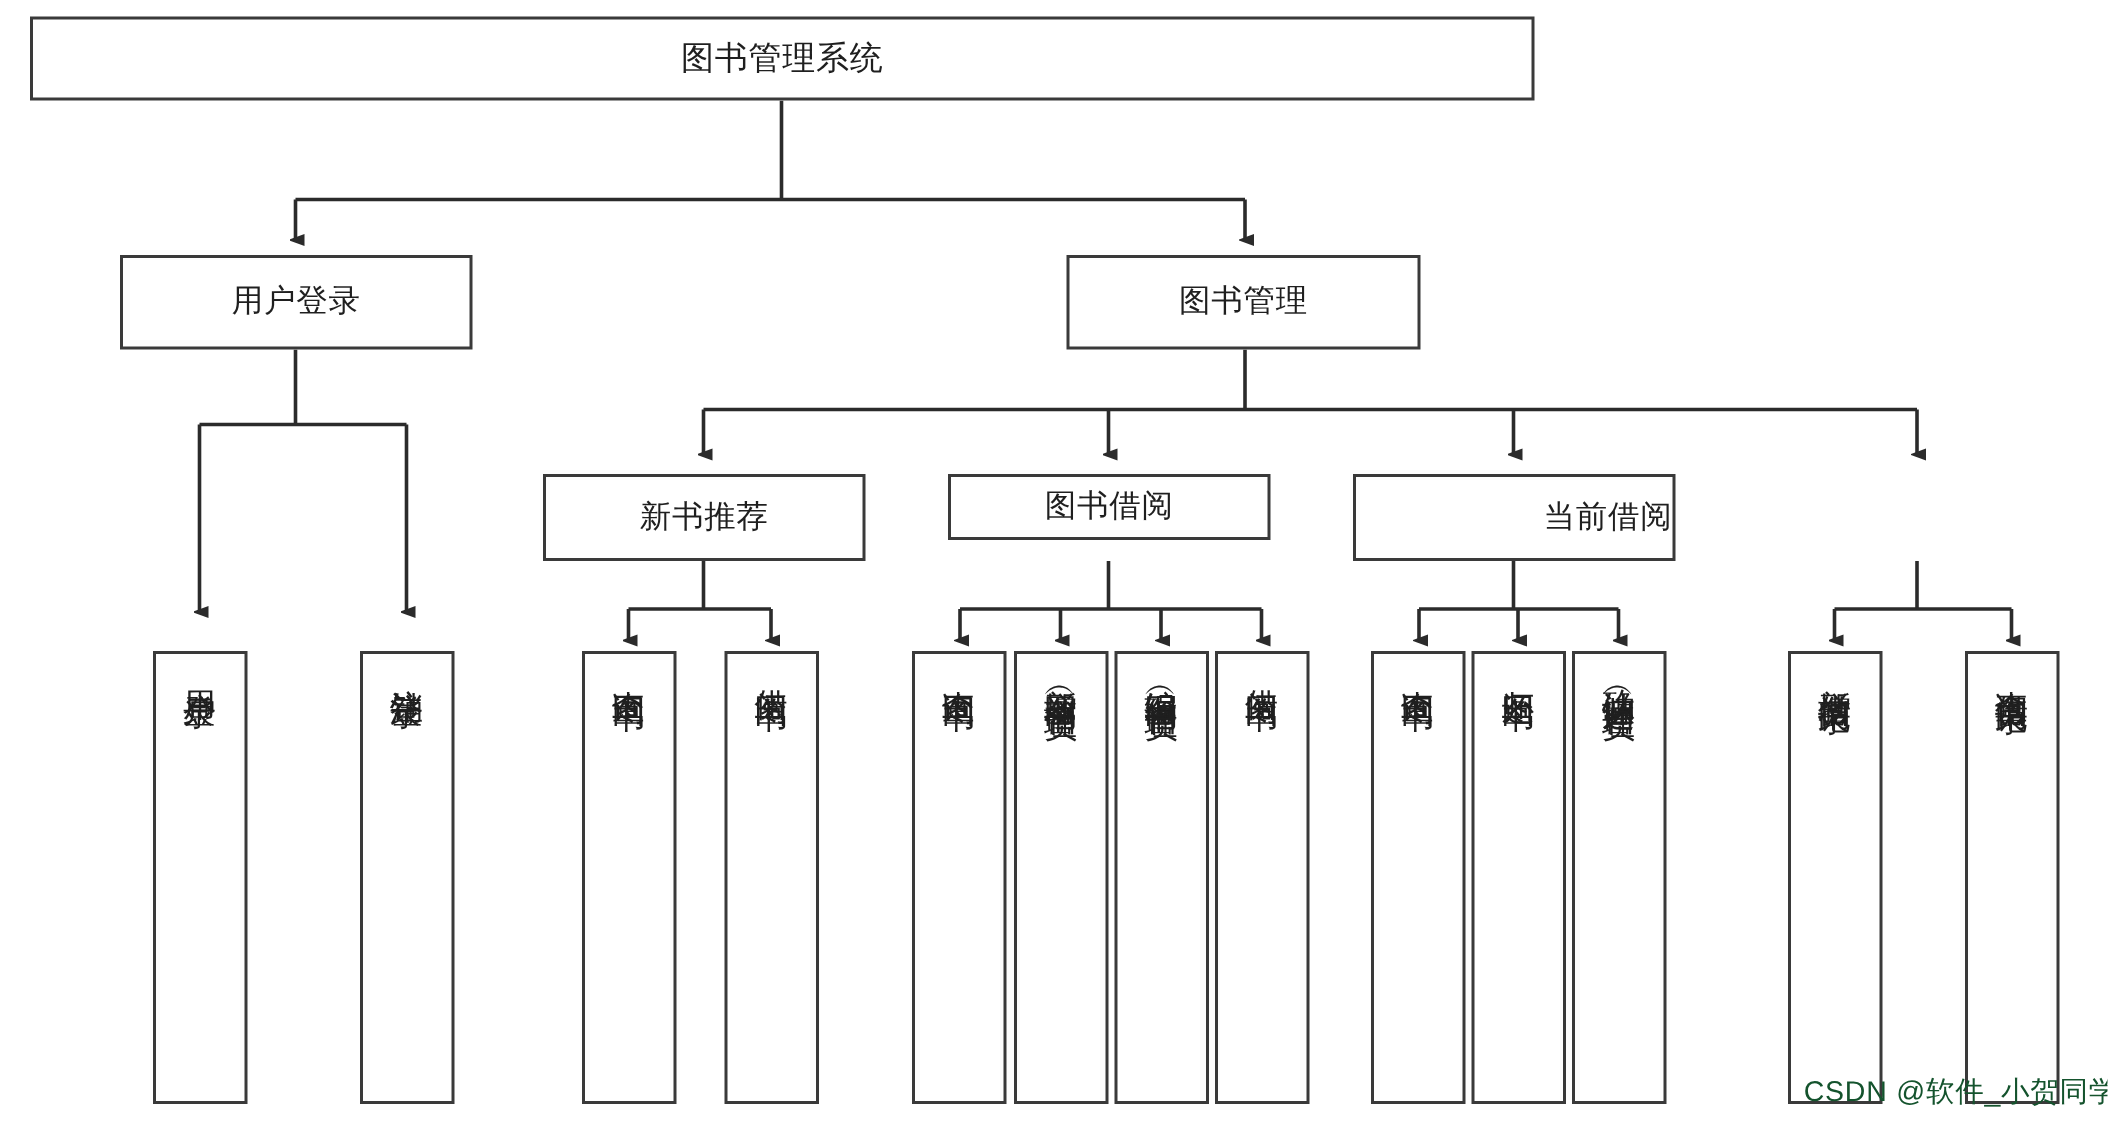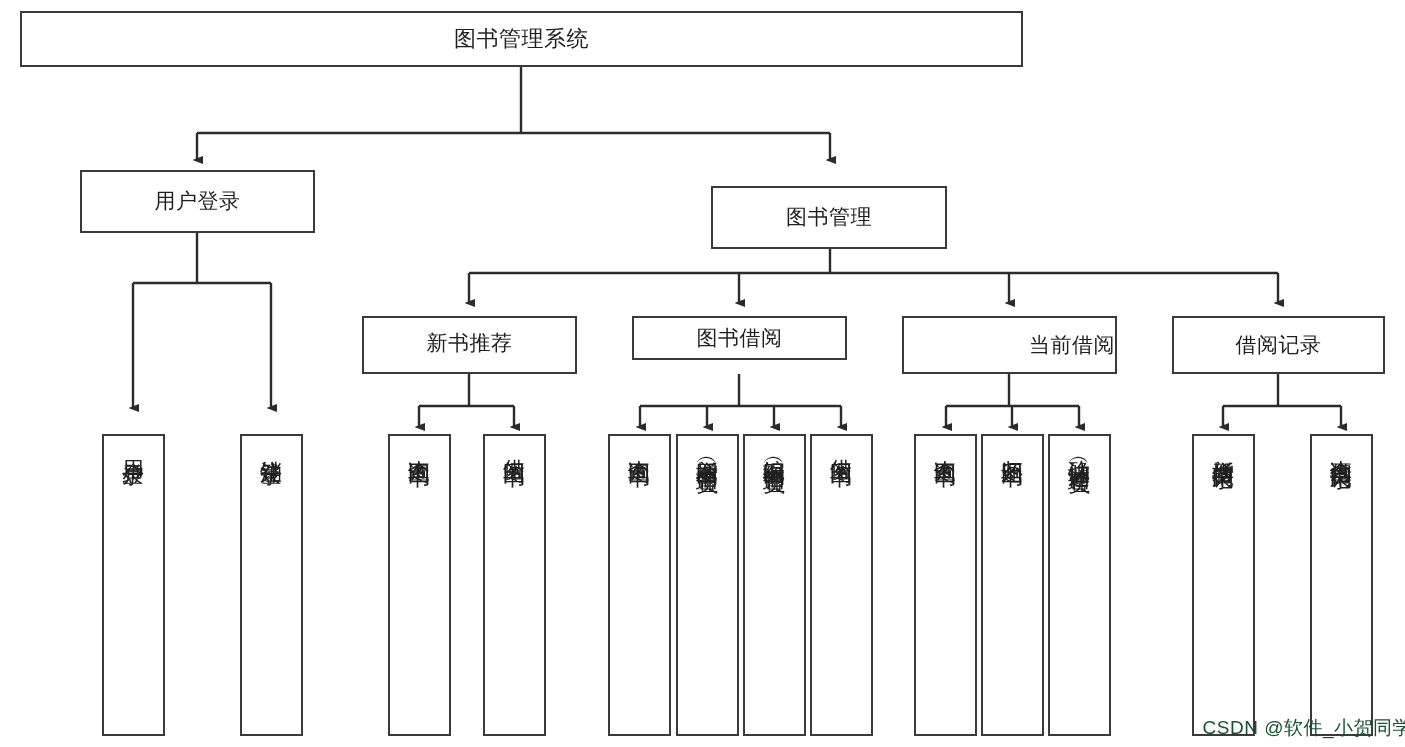--- a/index.html
+++ b/index.html
@@ -123,35 +123,32 @@
     </g>
   </svg>
 
   <div class="node root" style="left:20px; top:11px; width:1003px; height:56px;">
     <span class="lbl">图书管理系统</span>
   </div>
 
   <div class="node" style="left:80px; top:170px; width:235px; height:63px;">
     <span class="lbl">用户登录</span>
   </div>
-  <div class="node" style="left:711px; top:170px; width:236px; height:63px;margin-top:16px;">
+  <div class="node" style="left:711px; top:170px; width:236px; height:63px;">
     <span class="lbl">图书管理</span>
   </div>
 
-  <div class="node" style="left:362px; top:316px; width:215px; height:58px;font-family:Liberation Mono, monospace;">
+  <div class="node" style="left:362px; top:316px; width:215px; height:58px;">
     <span class="lbl">新书推荐</span>
   </div>
   <div class="node" style="left:632px; top:316px; width:215px; height:44px;">
     <span class="lbl">图书借阅</span>
   </div>
   <div class="node" style="left:902px; top:316px; width:215px; height:58px;justify-content:flex-end;">
     <span class="lbl">当前借阅</span>
-  </div>
-  <div class="node" style="left:1172px; top:316px; width:213px; height:58px;">
-    <span class="lbl">借阅记录</span>
   </div>
 
   <div class="node vert" style="left:102px; top:434px; width:63px; height:302px;">
     <span class="lbl">用户登录</span>
   </div>
   <div class="node vert" style="left:240px; top:434px; width:63px; height:302px;">
     <span class="lbl">注销登录</span>
   </div>
 
   <div class="node vert" style="left:388px; top:434px; width:63px; height:302px;">

